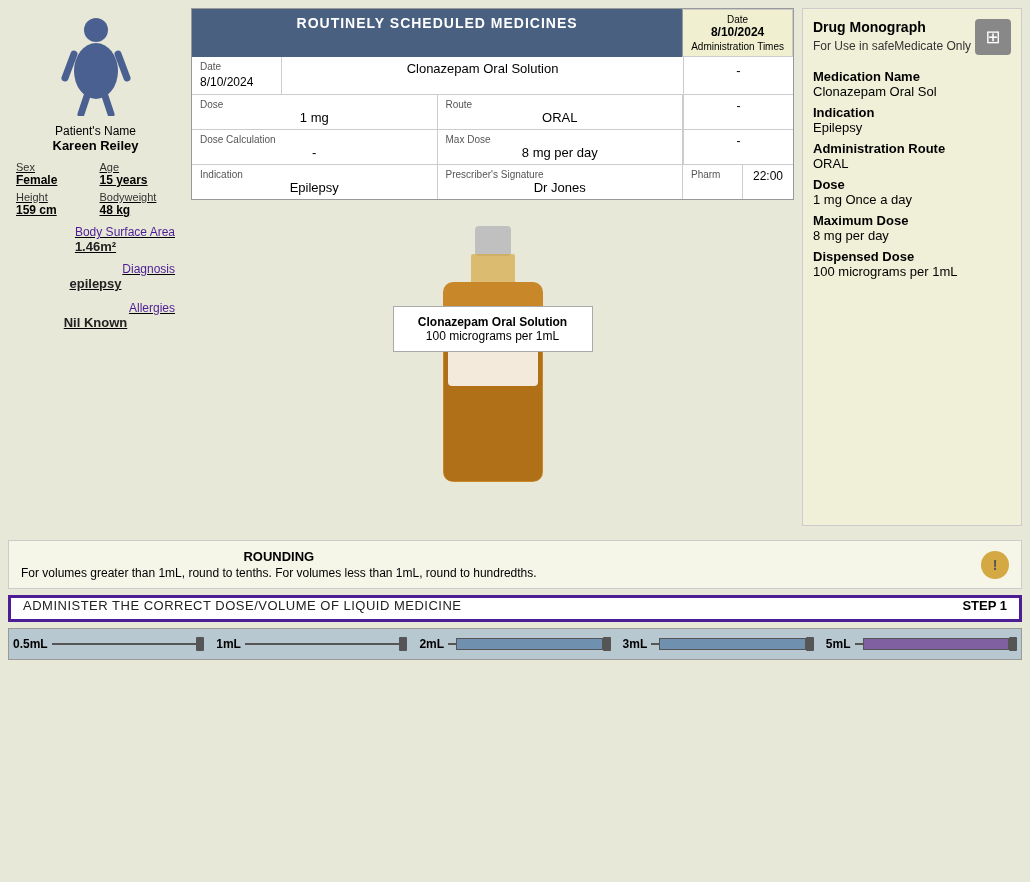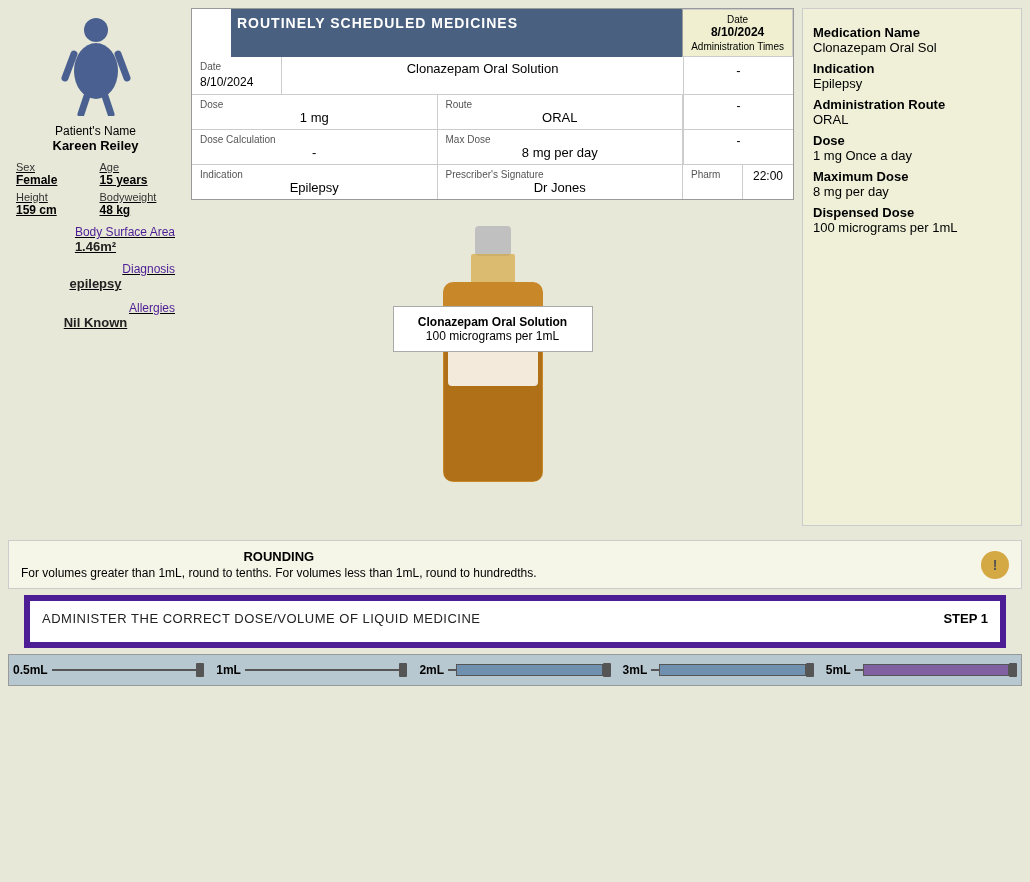--- a/index.html
+++ b/index.html
@@ -92,26 +92,25 @@
     }
 
     .rx-table-wrapper {
       background: white;
       border: 1px solid #999;
     }
 
     .rx-header {
       background: #4a6080;
       color: white;
-      text-align: left;
+      text-align: center;
       font-weight: bold;
       font-size: 14px;
       padding: 6px;
       letter-spacing: 1px;
-      margin-left: 39px;
     }
 
     .rx-date-row {
       display: flex;
       border-bottom: 1px solid #ccc;
     }
 
     .rx-date-cell {
       width: 90px;
       border-right: 1px solid #ccc;
@@ -315,23 +314,23 @@
       align-items: center;
       justify-content: center;
       font-weight: bold;
       color: #555;
       font-size: 14px;
     }
 
     
     .administer-section {
       background: white;
-      border: 6px solid #4c1d95;
-      margin: 6px 24px;
-      padding: 10px 12px;
+      border: 3px solid #4c1d95;
+      margin: 6px 8px;
+      padding: 0 12px;
     }
 
     .administer-header {
       display: flex;
       justify-content: space-between;
       align-items: center;
       margin-bottom: 6px;
     }
 
     .administer-title {
@@ -581,20 +580,29 @@
 
         <div class="bottle-label-box" style="position:absolute;top:80px;left:50%;transform:translateX(-50%);">
           <div style="font-size:12px;font-weight:bold;">Clonazepam Oral Solution</div>
           <div style="font-size:12px;">100 micrograms per 1mL</div>
         </div>
       </div>
     </div>
   </div>
 
   <div class="drug-monograph-panel">
+    <div class="drug-mono-header-row">
+      <div>
+        <div class="drug-mono-title">Drug Monograph</div>
+        <div class="drug-mono-subtitle">For Use in safeMedicate Only</div>
+      </div>
+      <div class="drug-mono-icon">
+        <span>⊞</span>
+      </div>
+    </div>
 
     <div class="drug-mono-field-label">Medication Name</div>
     <div class="drug-mono-field-value">Clonazepam Oral Sol</div>
 
     <div class="drug-mono-field-label">Indication</div>
     <div class="drug-mono-field-value">Epilepsy</div>
 
     <div class="drug-mono-field-label">Administration Route</div>
     <div class="drug-mono-field-value">ORAL</div>
 

